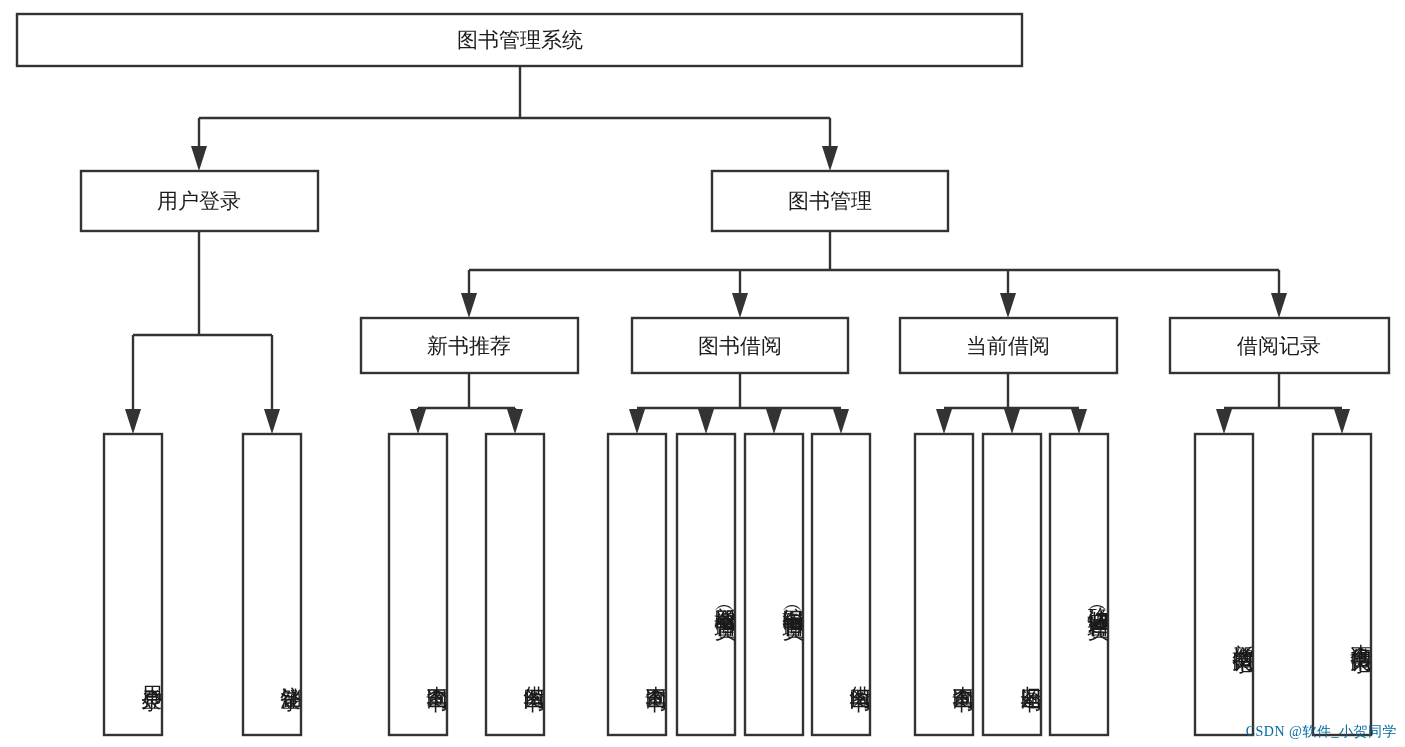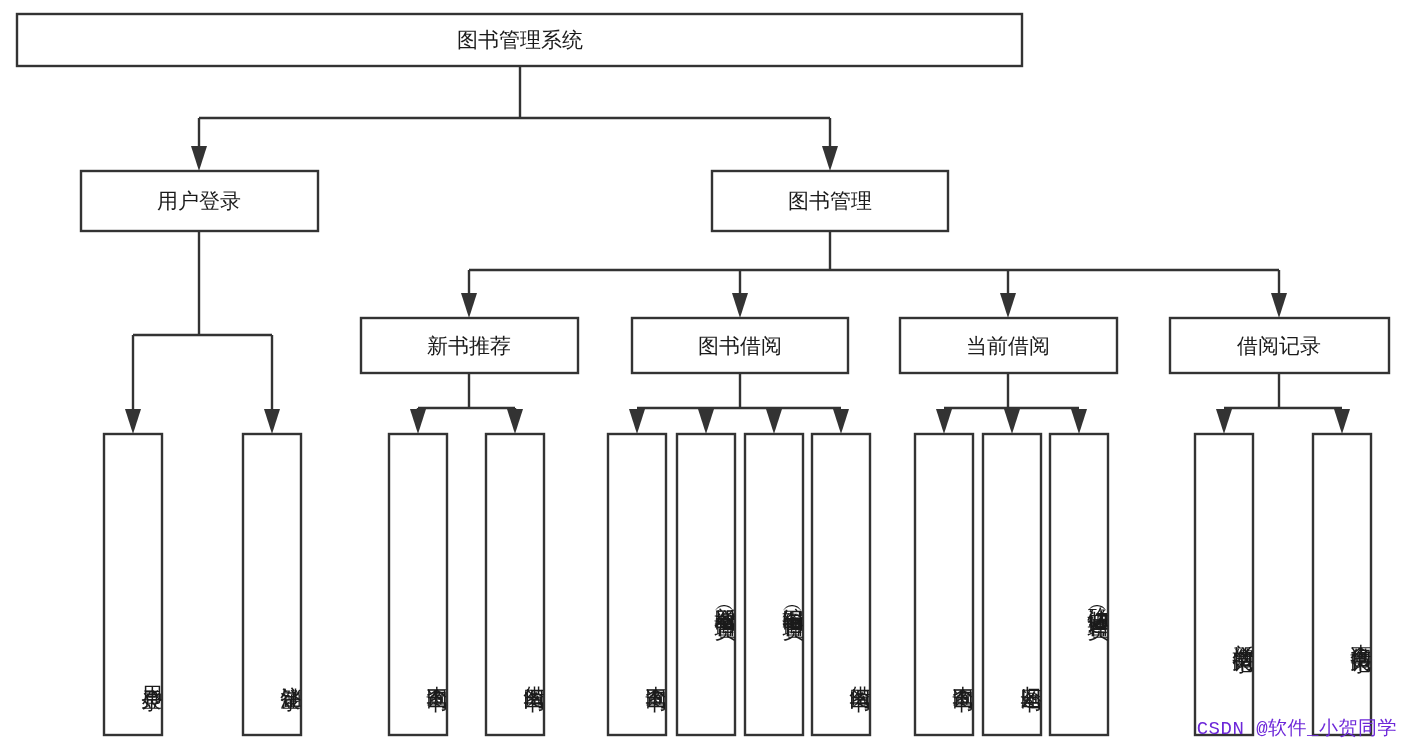--- a/index.html
+++ b/index.html
@@ -61,23 +61,23 @@
     line-height: 1;
     letter-spacing: 2px;
     color: #1b1b1b;
     white-space: nowrap;
     pointer-events: none;
   }
   .watermark {
     position: absolute;
     right: 8px;
     bottom: 6px;
-    font-family: Liberation Mono, monospace;
-    font-size: 19px;
-    color: #6d28d9;
+    font-family: Liberation Serif, serif;
+    font-size: 14px;
+    color: #0369a1;
     letter-spacing: 0.5px;
     white-space: nowrap;
   }
 </style>
 </head>
 <body>
 
 <div id="diagram-root">
 
   <svg class="diagram" viewBox="0 0 1405 747">

